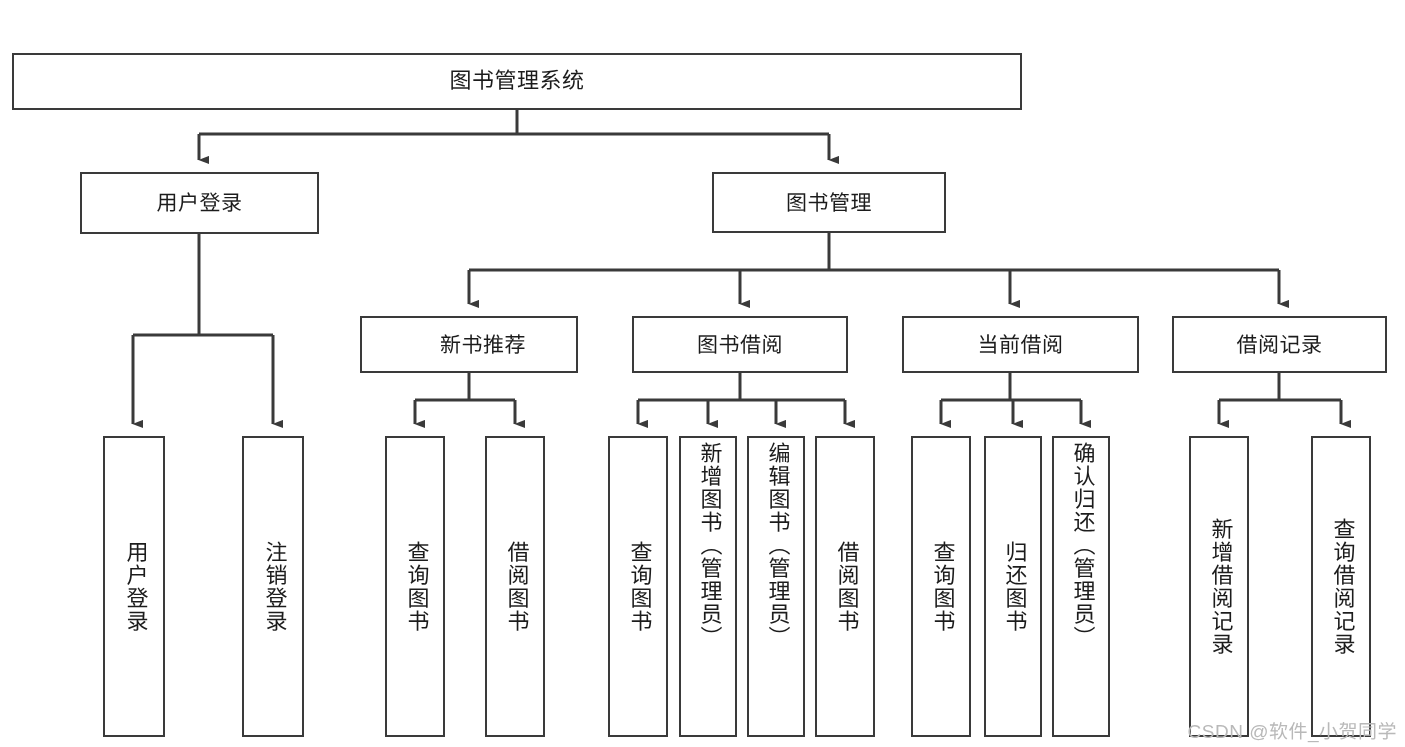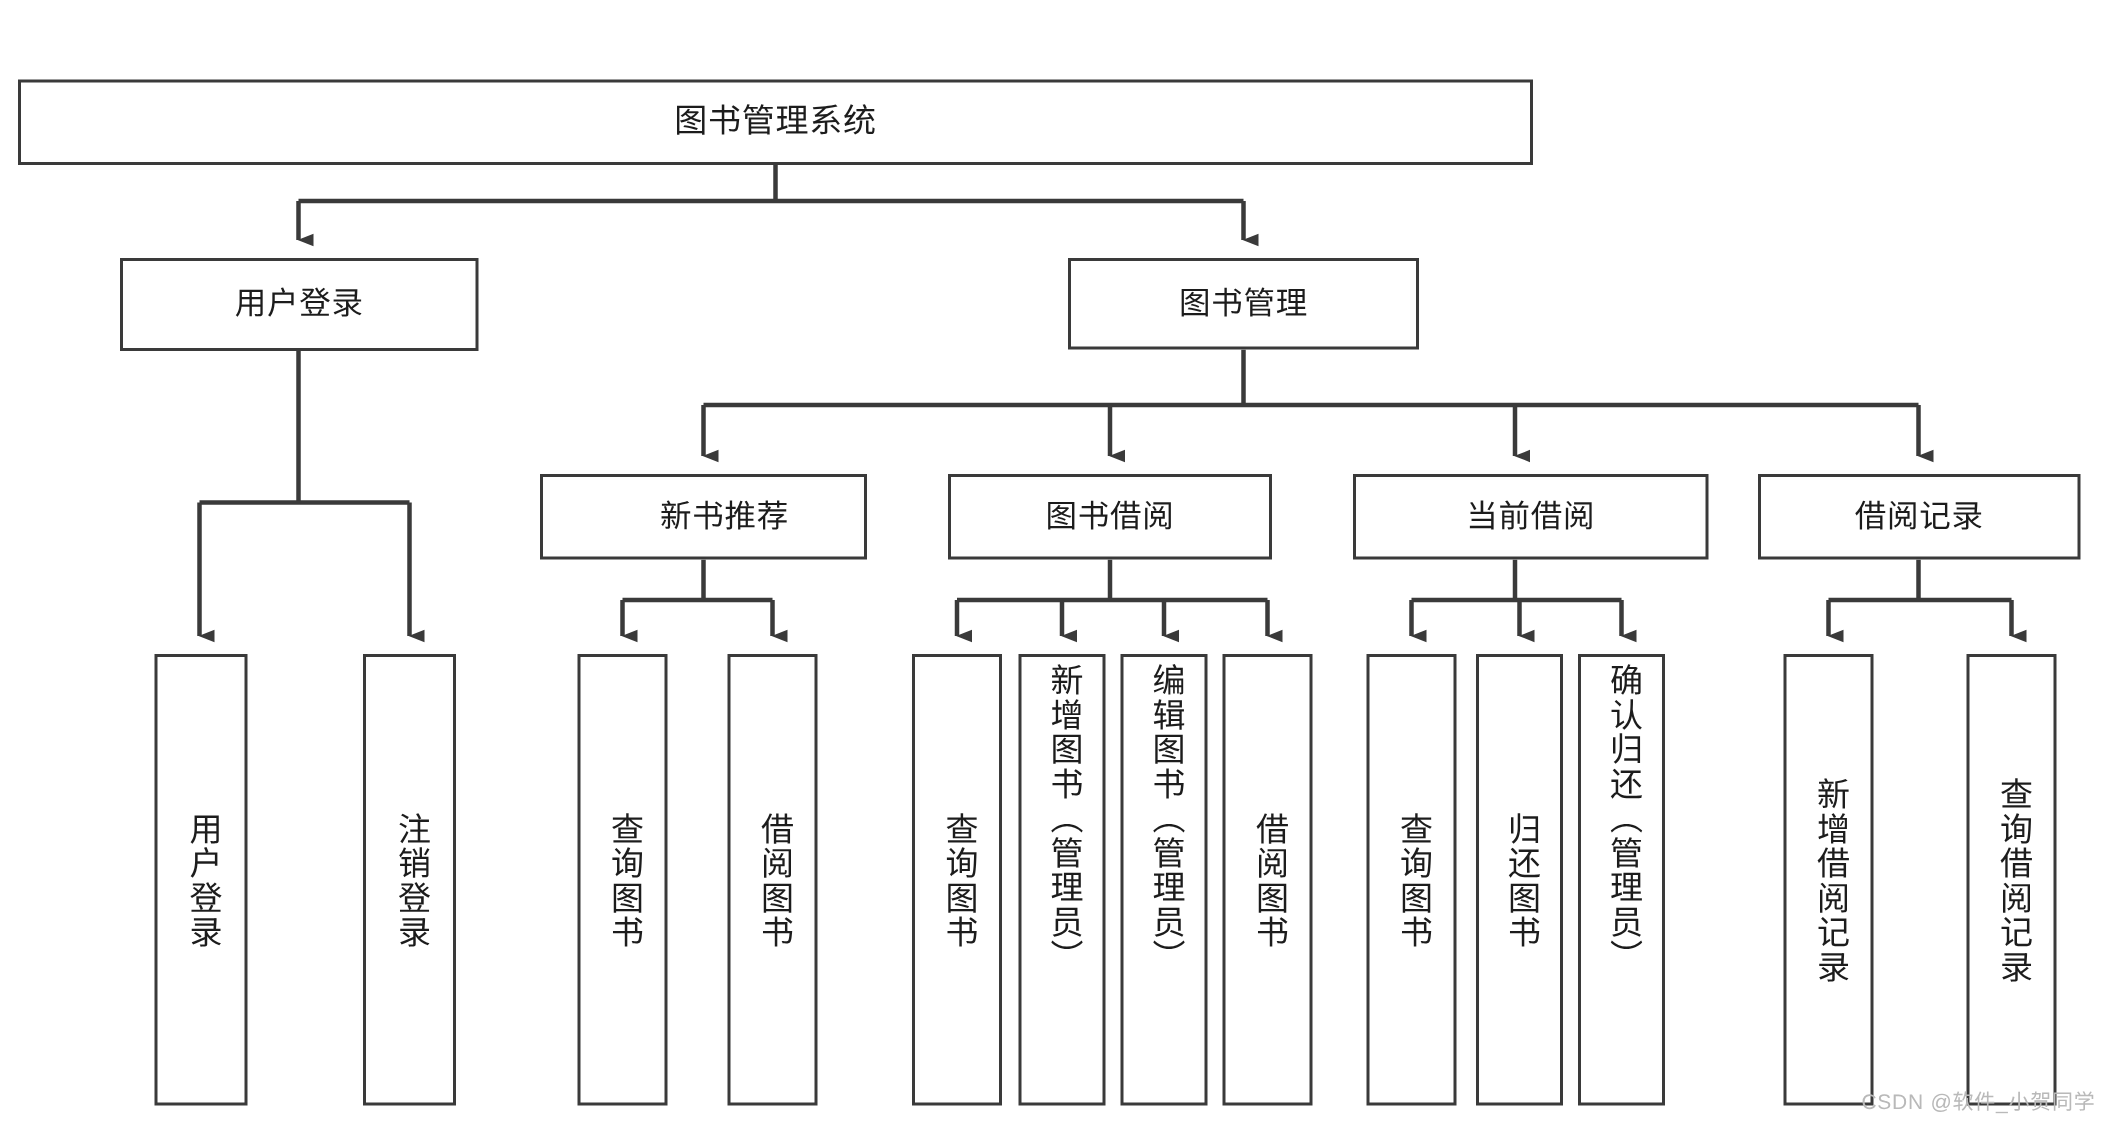--- a/index.html
+++ b/index.html
@@ -67,21 +67,21 @@
     text-align: start;
   }
   .node.leaf.center-text {
     align-items: center;
     padding-top: 0;
   }
   #watermark {
     position: absolute;
     right: 8px;
     bottom: 4px;
-    font-size: 14px;
+    font-size: 19px;
     color: #b9b9b9;
     letter-spacing: 0.5px;
     white-space: nowrap;
     user-select: none;
   }
 </style>
 </head>
 <body>
 
 <div id="diagram-root">

